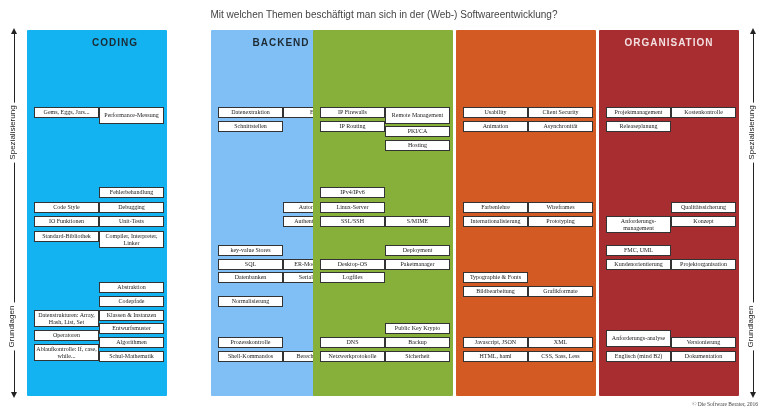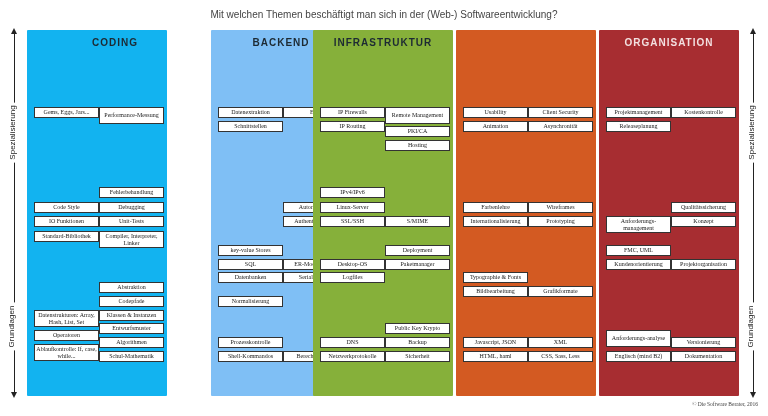--- a/index.html
+++ b/index.html
@@ -61,21 +61,20 @@
       <div class="box" style="left: 7px; top: 229px;">SQL</div>
       <div class="box" style="left: 72px; top: 229px;">ER-Modellierung</div>
       <div class="box" style="left: 7px; top: 242px;">Datenbanken</div>
       <div class="box" style="left: 72px; top: 242px;">Serialisierung</div>
       <div class="box" style="left: 7px; top: 266px;">Normalisierung</div>
       <div class="box" style="left: 7px; top: 307px;">Prozesskontrolle</div>
       <div class="box" style="left: 7px; top: 321px;">Shell-Kommandos</div>
       <div class="box" style="left: 72px; top: 321px;">Berechtigungen</div>
     </div>
     <div class="col" style="left: 313px; background: rgb(134, 176, 58);">
-      <div class="col-head" style="color: rgb(29, 42, 51);">INFRASTRUKTUR</div>
       <div class="box" style="left: 7px; top: 77px;">IP Firewalls</div>
       <div class="box tall" style="left: 72px; top: 77px;">Remote Management</div>
       <div class="box" style="left: 7px; top: 91px;">IP Routing</div>
       <div class="box" style="left: 72px; top: 96px;">PKI/CA</div>
       <div class="box" style="left: 72px; top: 110px;">Hosting</div>
       <div class="box" style="left: 7px; top: 157px;">IPv4/IPv6</div>
       <div class="box" style="left: 7px; top: 172px;">Linux-Server</div>
       <div class="box" style="left: 7px; top: 186px;">SSL/SSH</div>
       <div class="box" style="left: 72px; top: 186px;">S/MIME</div>
       <div class="box" style="left: 72px; top: 215px;">Deployment</div>

